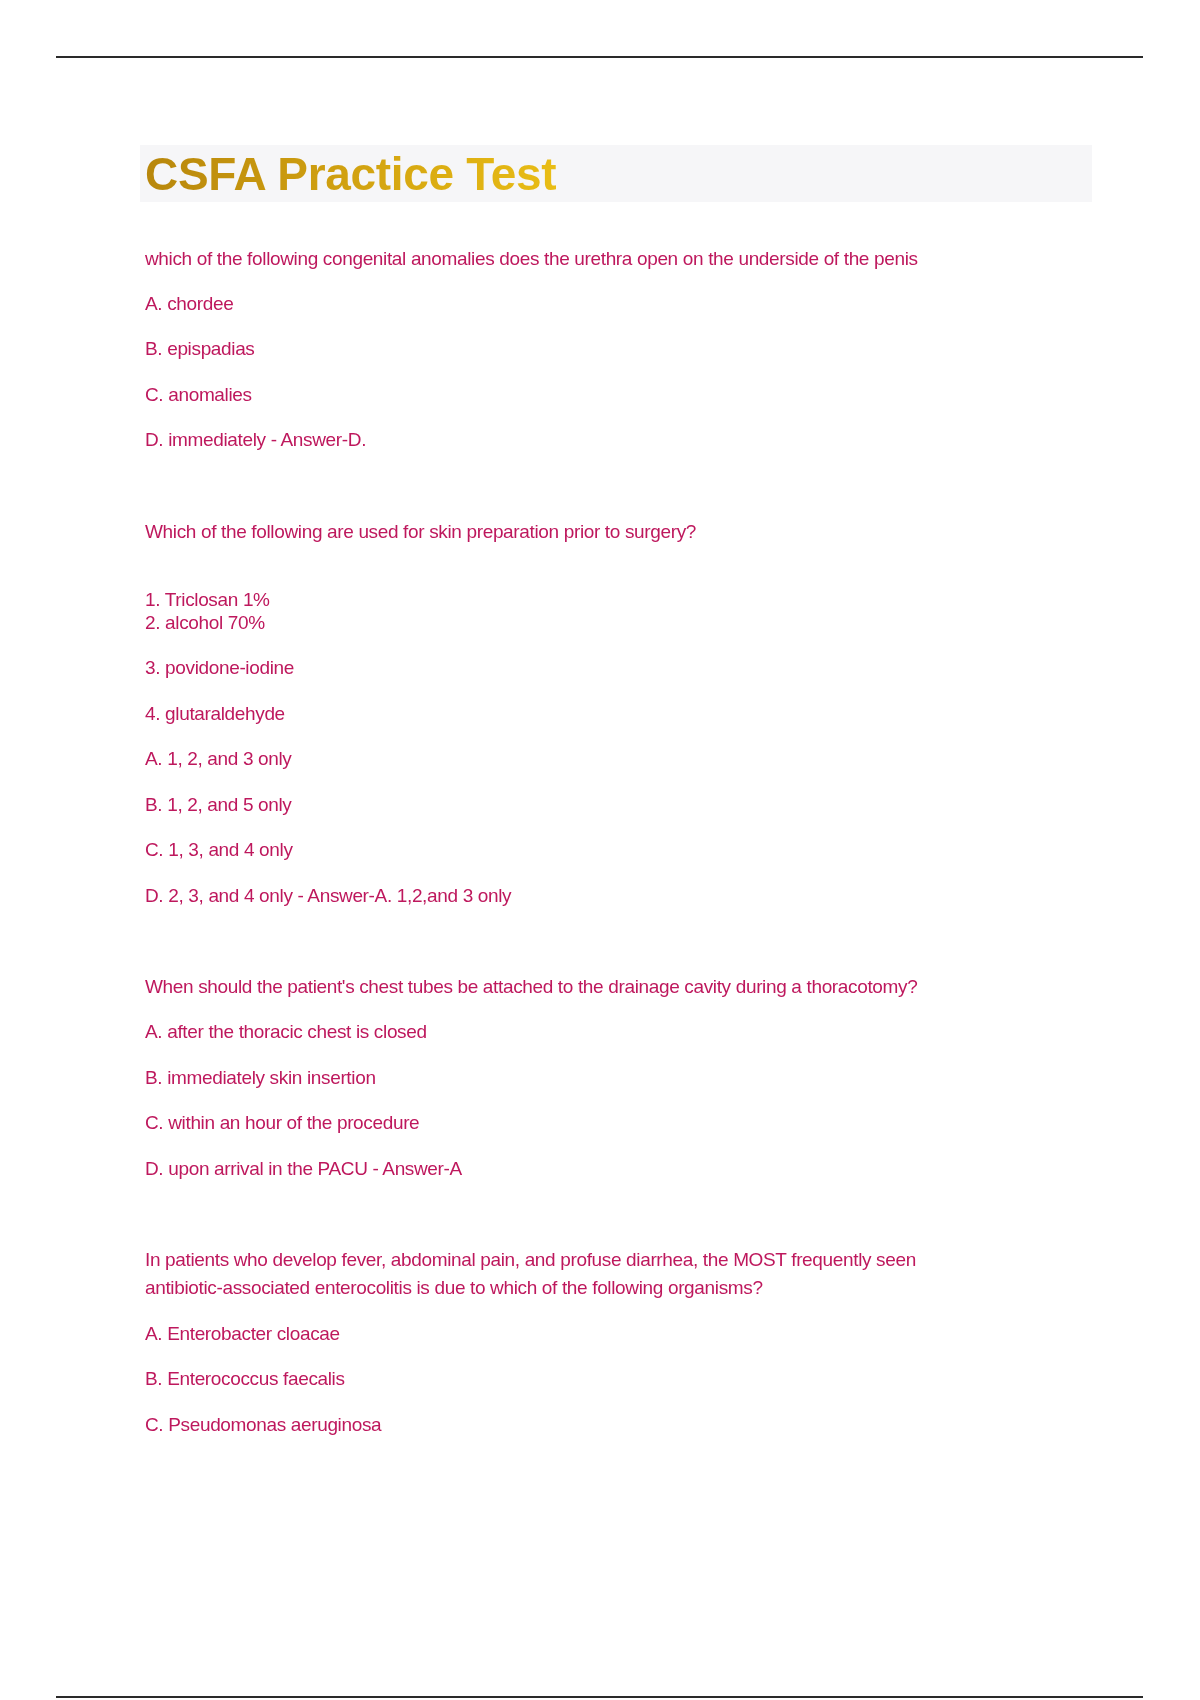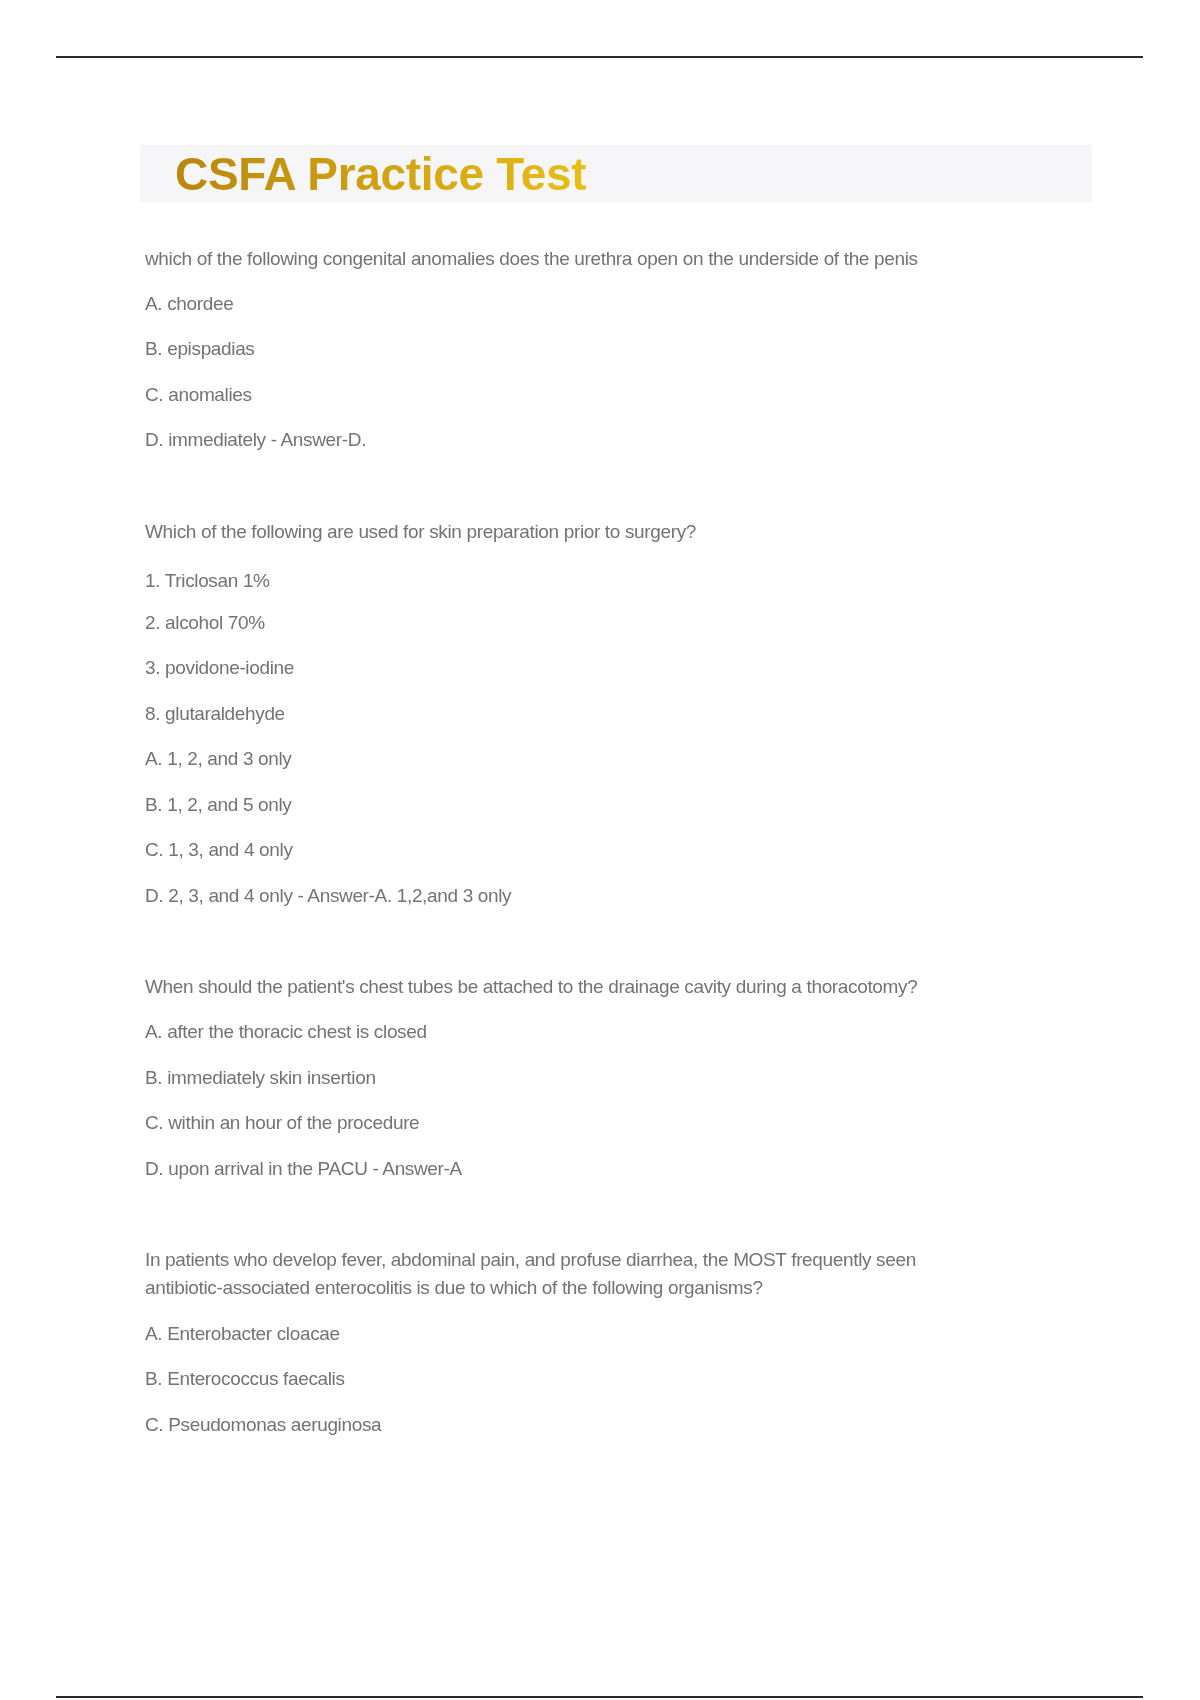--- a/index.html
+++ b/index.html
@@ -12,49 +12,49 @@
     .rule-bottom { position: absolute; left: 56px; top: 1696px; width: 1087px; height: 2px; background: #2a2a2a; }
     .title-box {
       position: absolute; left: 140px; top: 145px; width: 952px; height: 57px;
       background: #f6f6f8;
     }
     .title {
       position: absolute; left: 145px; top: 148px;
       font-family: "Liberation Sans", sans-serif; font-weight: bold; font-size: 46px;
       line-height: 52px; letter-spacing: -0.3px;
       background: linear-gradient(90deg, #b8870c 0%, #cf9f10 45%, #e9bd16 100%);
-      -webkit-background-clip: text; background-clip: text; color: transparent; margin-left: 30px;
+      -webkit-background-clip: text; background-clip: text; color: transparent;
     }
     .content { position: absolute; left: 145px; top: 0; width: 950px; }
     .line {
       position: absolute; left: 0; white-space: nowrap;
-      font-size: 19px; line-height: 28px; color: #737373; letter-spacing: -0.35px;
+      font-size: 19px; line-height: 28px; color: #be185d; letter-spacing: -0.35px;
     }
   </style>
 </head>
 <body>
 
 <div class="rule-top"></div>
 
 <div class="title-box"></div>
 <div class="title">CSFA Practice Test</div>
 
 <div class="content">
 
   <div class="line" style="top:245px">which of the following congenital anomalies does the urethra open on the underside of the penis</div>
   <div class="line" style="top:290px">A. chordee</div>
   <div class="line" style="top:335px">B. epispadias</div>
   <div class="line" style="top:381px">C. anomalies</div>
   <div class="line" style="top:426px">D. immediately - Answer-D.</div>
 
   <div class="line" style="top:518px">Which of the following are used for skin preparation prior to surgery?</div>
-  <div class="line" style="top:567px">1. Triclosan 1%</div>
+  <div class="line" style="top:586px">1. Triclosan 1%</div>
   <div class="line" style="top:609px">2. alcohol 70%</div>
   <div class="line" style="top:654px">3. povidone-iodine</div>
-  <div class="line" style="top:700px">8. glutaraldehyde</div>
+  <div class="line" style="top:700px">4. glutaraldehyde</div>
   <div class="line" style="top:745px">A. 1, 2, and 3 only</div>
   <div class="line" style="top:791px">B. 1, 2, and 5 only</div>
   <div class="line" style="top:836px">C. 1, 3, and 4 only</div>
   <div class="line" style="top:882px">D. 2, 3, and 4 only - Answer-A. 1,2,and 3 only</div>
 
   <div class="line" style="top:973px">When should the patient's chest tubes be attached to the drainage cavity during a thoracotomy?</div>
   <div class="line" style="top:1018px">A. after the thoracic chest is closed</div>
   <div class="line" style="top:1064px">B. immediately skin insertion</div>
   <div class="line" style="top:1109px">C. within an hour of the procedure</div>
   <div class="line" style="top:1155px">D. upon arrival in the PACU - Answer-A</div>

